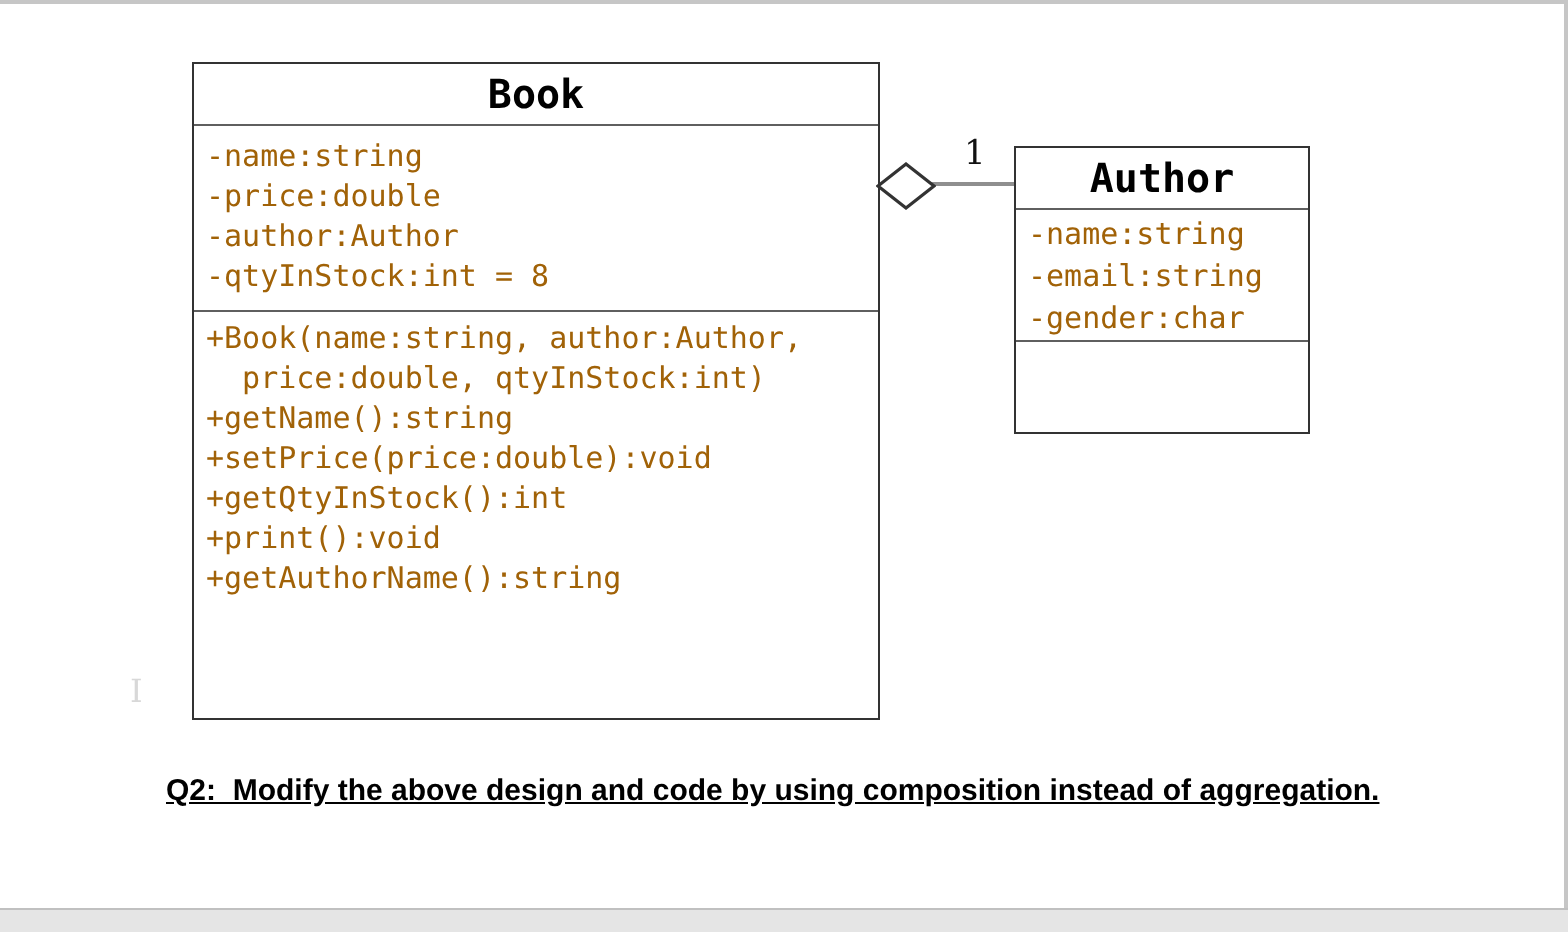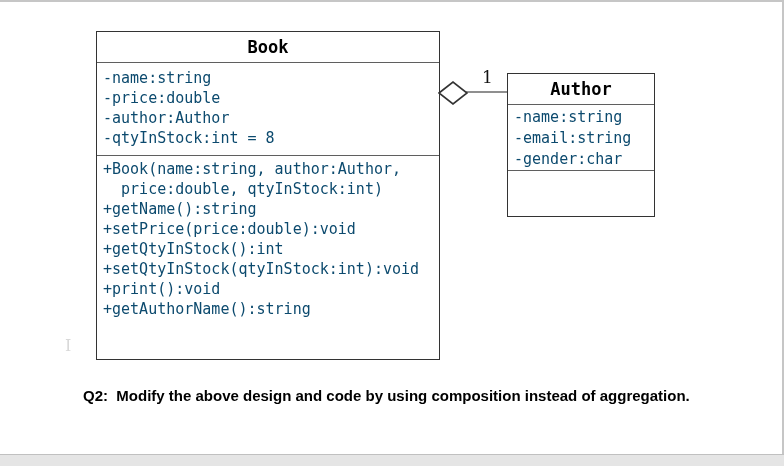--- a/index.html
+++ b/index.html
@@ -22,38 +22,38 @@
     border:1px solid #333333;
     box-sizing:border-box;
     color:#000000;
   }
   .box-book{left:96px;top:31px;width:344px;height:329px;}
   .box-author{left:507px;top:73px;width:148px;height:144px;}
 
   .compartment{box-sizing:border-box;overflow:hidden;}
   .c-title{
     display:flex;align-items:center;justify-content:center;
-    font-weight:bold;font-size:17px;
+    font-weight:bold;font-size:20px;
     border-bottom:1px solid #5f5f5f;
   }
   .box-book .c-title{height:31px;}
   .box-author .c-title{height:31px;}
 
   .c-attrs{border-bottom:1px solid #5f5f5f;padding:5px 4px 0 6px;}
   .box-book .c-attrs{height:93px;}
   .box-author .c-attrs{height:66px;padding-top:2px;}
   .c-methods{padding:3px 4px 0 6px;}
   .box-book .c-methods{height:203px;}
   .box-author .c-methods{height:26px;}
 
   .code-line{
     white-space:pre;
     font-size:15px;
     line-height:20px;
-    color:#0c4a6e;
+    color:#a16207;
   }
   .box-author .code-line{line-height:21px;}
 
   
   .rel-line{position:absolute;left:464px;top:91px;width:44px;height:2px;background:#8f8f8f;}
   .rel-diamond{position:absolute;left:438px;top:81px;}
   .multiplicity{
     position:absolute;left:482px;top:67px;
     font-family:"DejaVu Serif", serif;
     font-size:17px;color:#111111;
@@ -65,20 +65,21 @@
     font-family:"DejaVu Serif", serif;
     font-size:16px;color:#d8d8d8;
   }
 
   
   .question{
     position:absolute;left:83px;top:387px;
     font-family:"Liberation Sans", sans-serif;
     font-weight:bold;font-size:15px;color:#000000;
     white-space:pre;
+    text-decoration:underline;
   }
 </style>
 </head>
 <body>
 
 <div class="stage">
 
   <div class="class-box box-book">
     <div class="compartment c-title">Book</div>
     <div class="compartment c-attrs">
@@ -86,21 +87,20 @@
       <div class="code-line">-price:double</div>
       <div class="code-line">-author:Author</div>
       <div class="code-line">-qtyInStock:int = 8</div>
     </div>
     <div class="compartment c-methods">
       <div class="code-line">+Book(name:string, author:Author,</div>
       <div class="code-line">  price:double, qtyInStock:int)</div>
       <div class="code-line">+getName():string</div>
       <div class="code-line">+setPrice(price:double):void</div>
       <div class="code-line">+getQtyInStock():int</div>
-      <div class="code-line">+setQtyInStock(qtyInStock:int):void</div>
       <div class="code-line">+print():void</div>
       <div class="code-line">+getAuthorName():string</div>
     </div>
   </div>
 
   <div class="rel-line"></div>
   <svg class="rel-diamond" width="30" height="24" viewBox="0 0 30 24">
     <polygon points="1,12 15,1 29,12 15,23" fill="#ffffff" stroke="#333333" stroke-width="1.6"></polygon>
   </svg>
   <div class="multiplicity">1</div>

